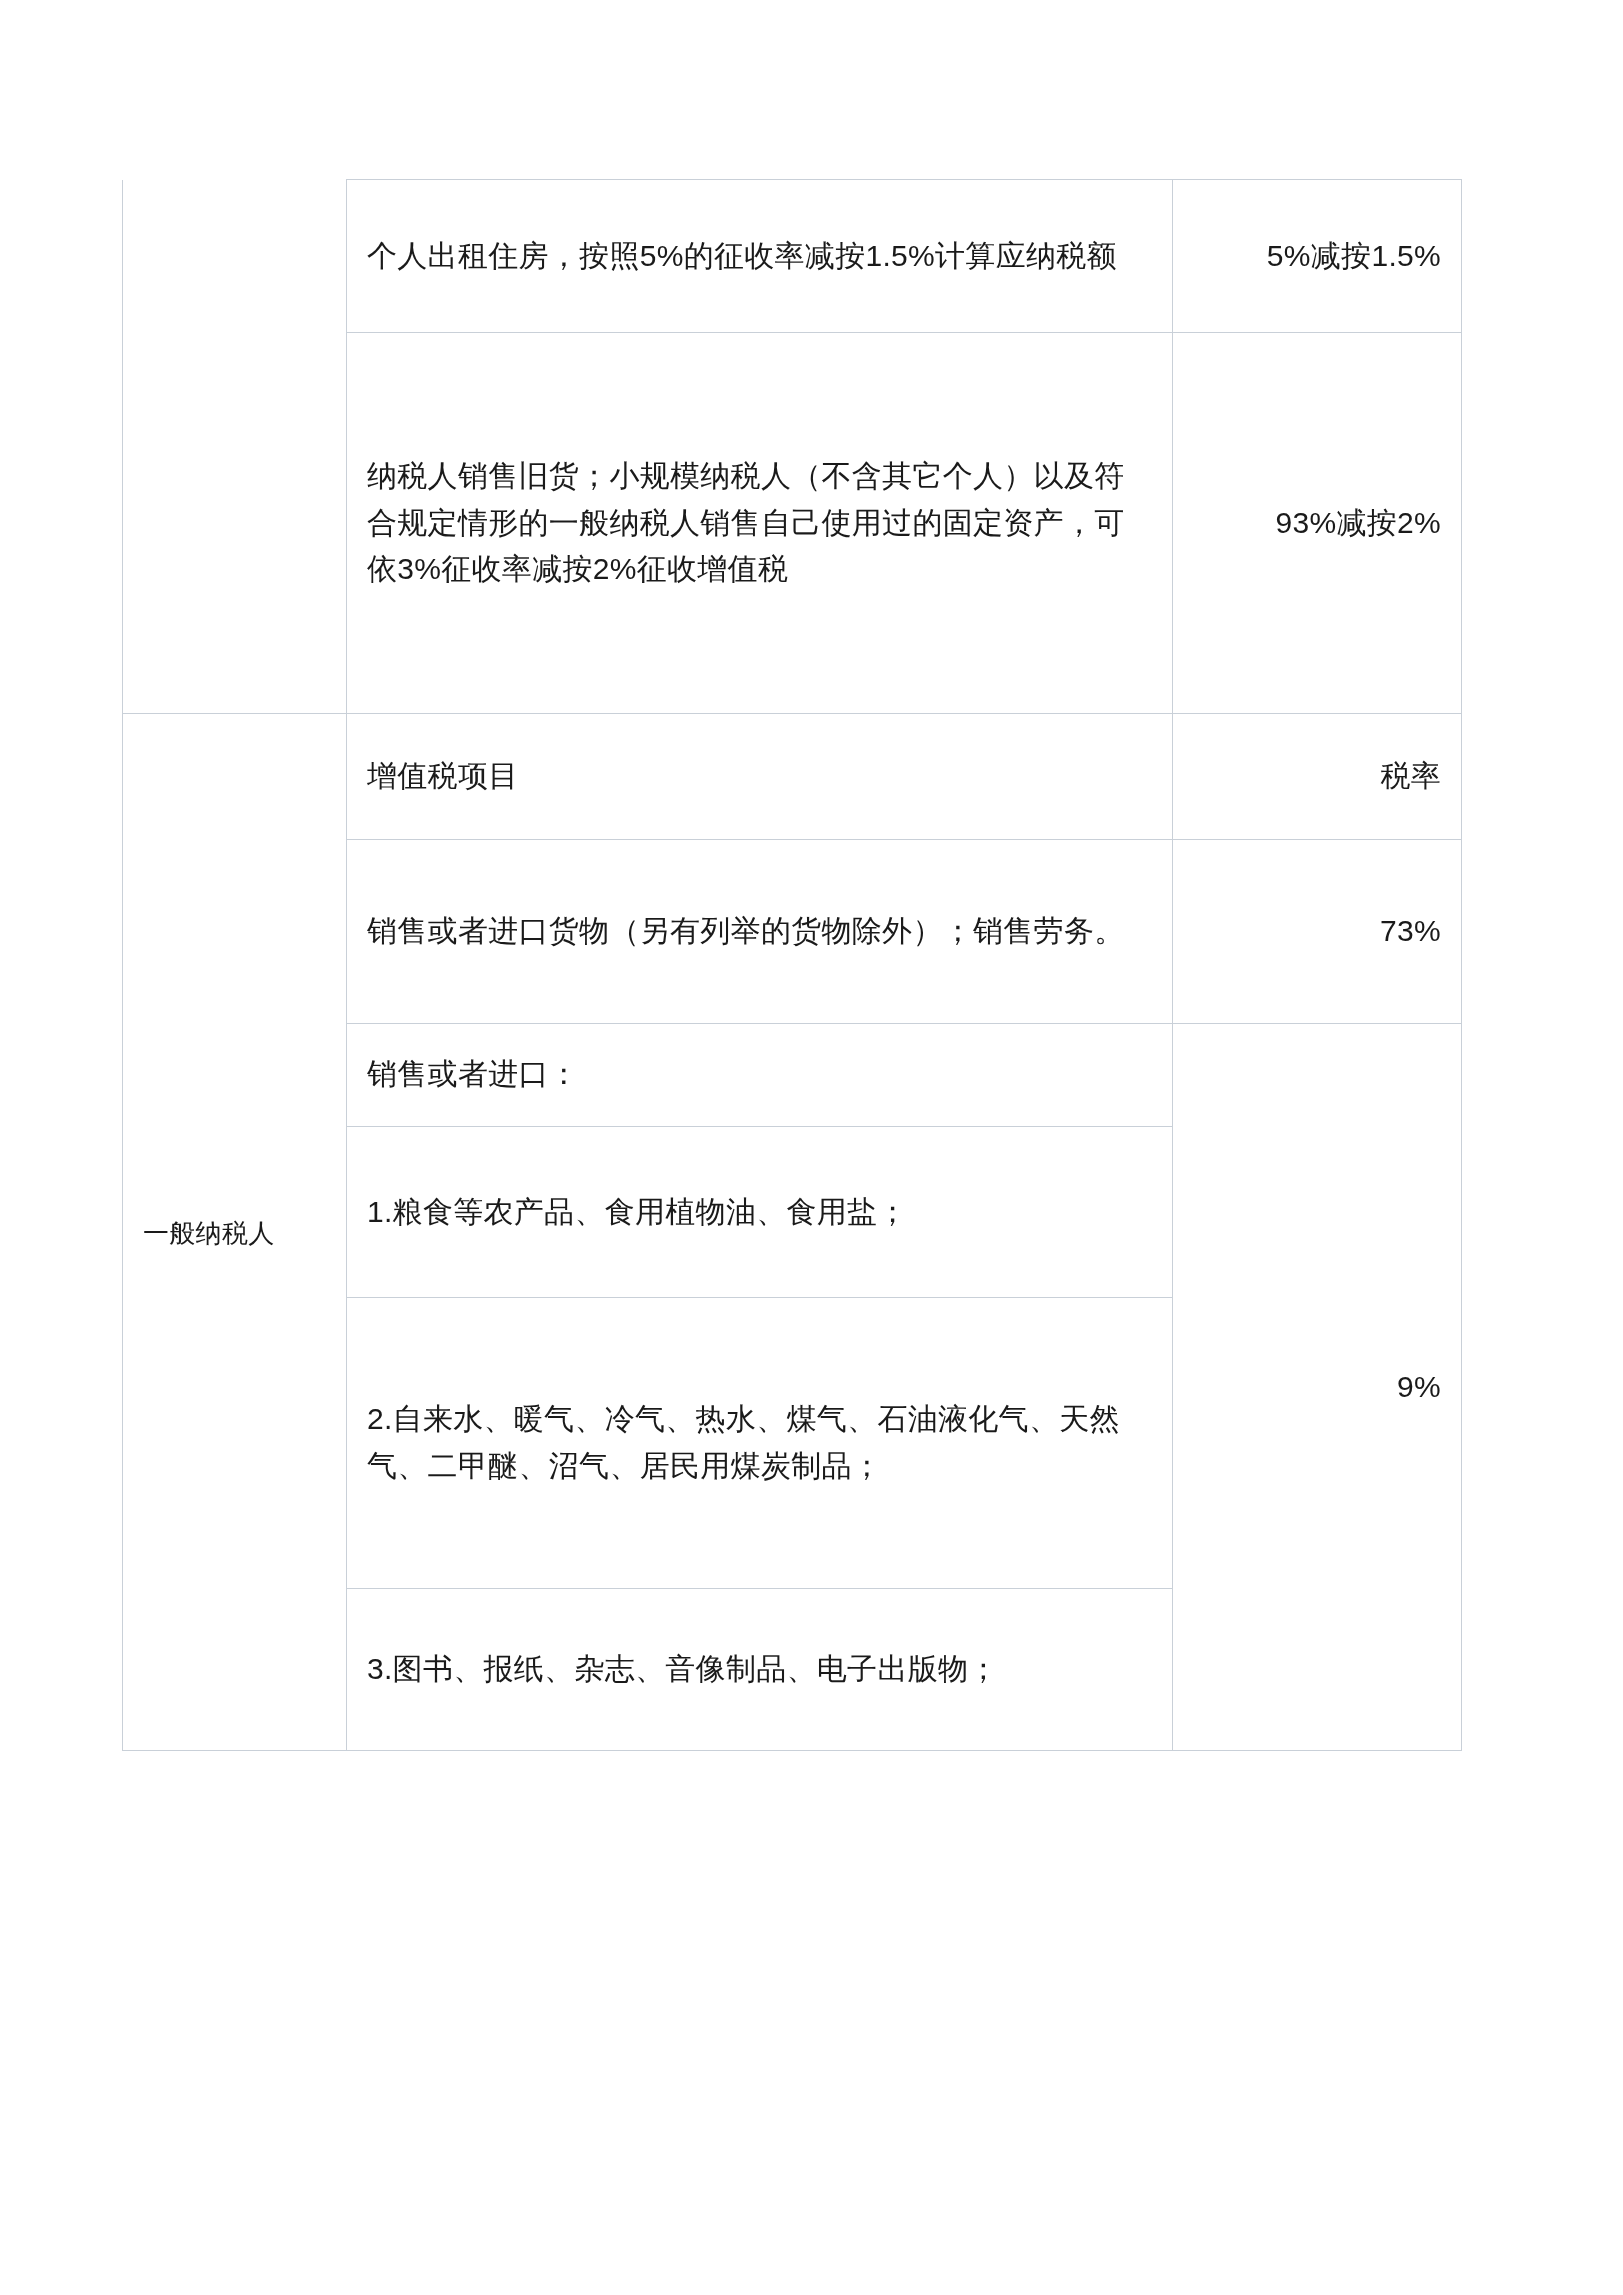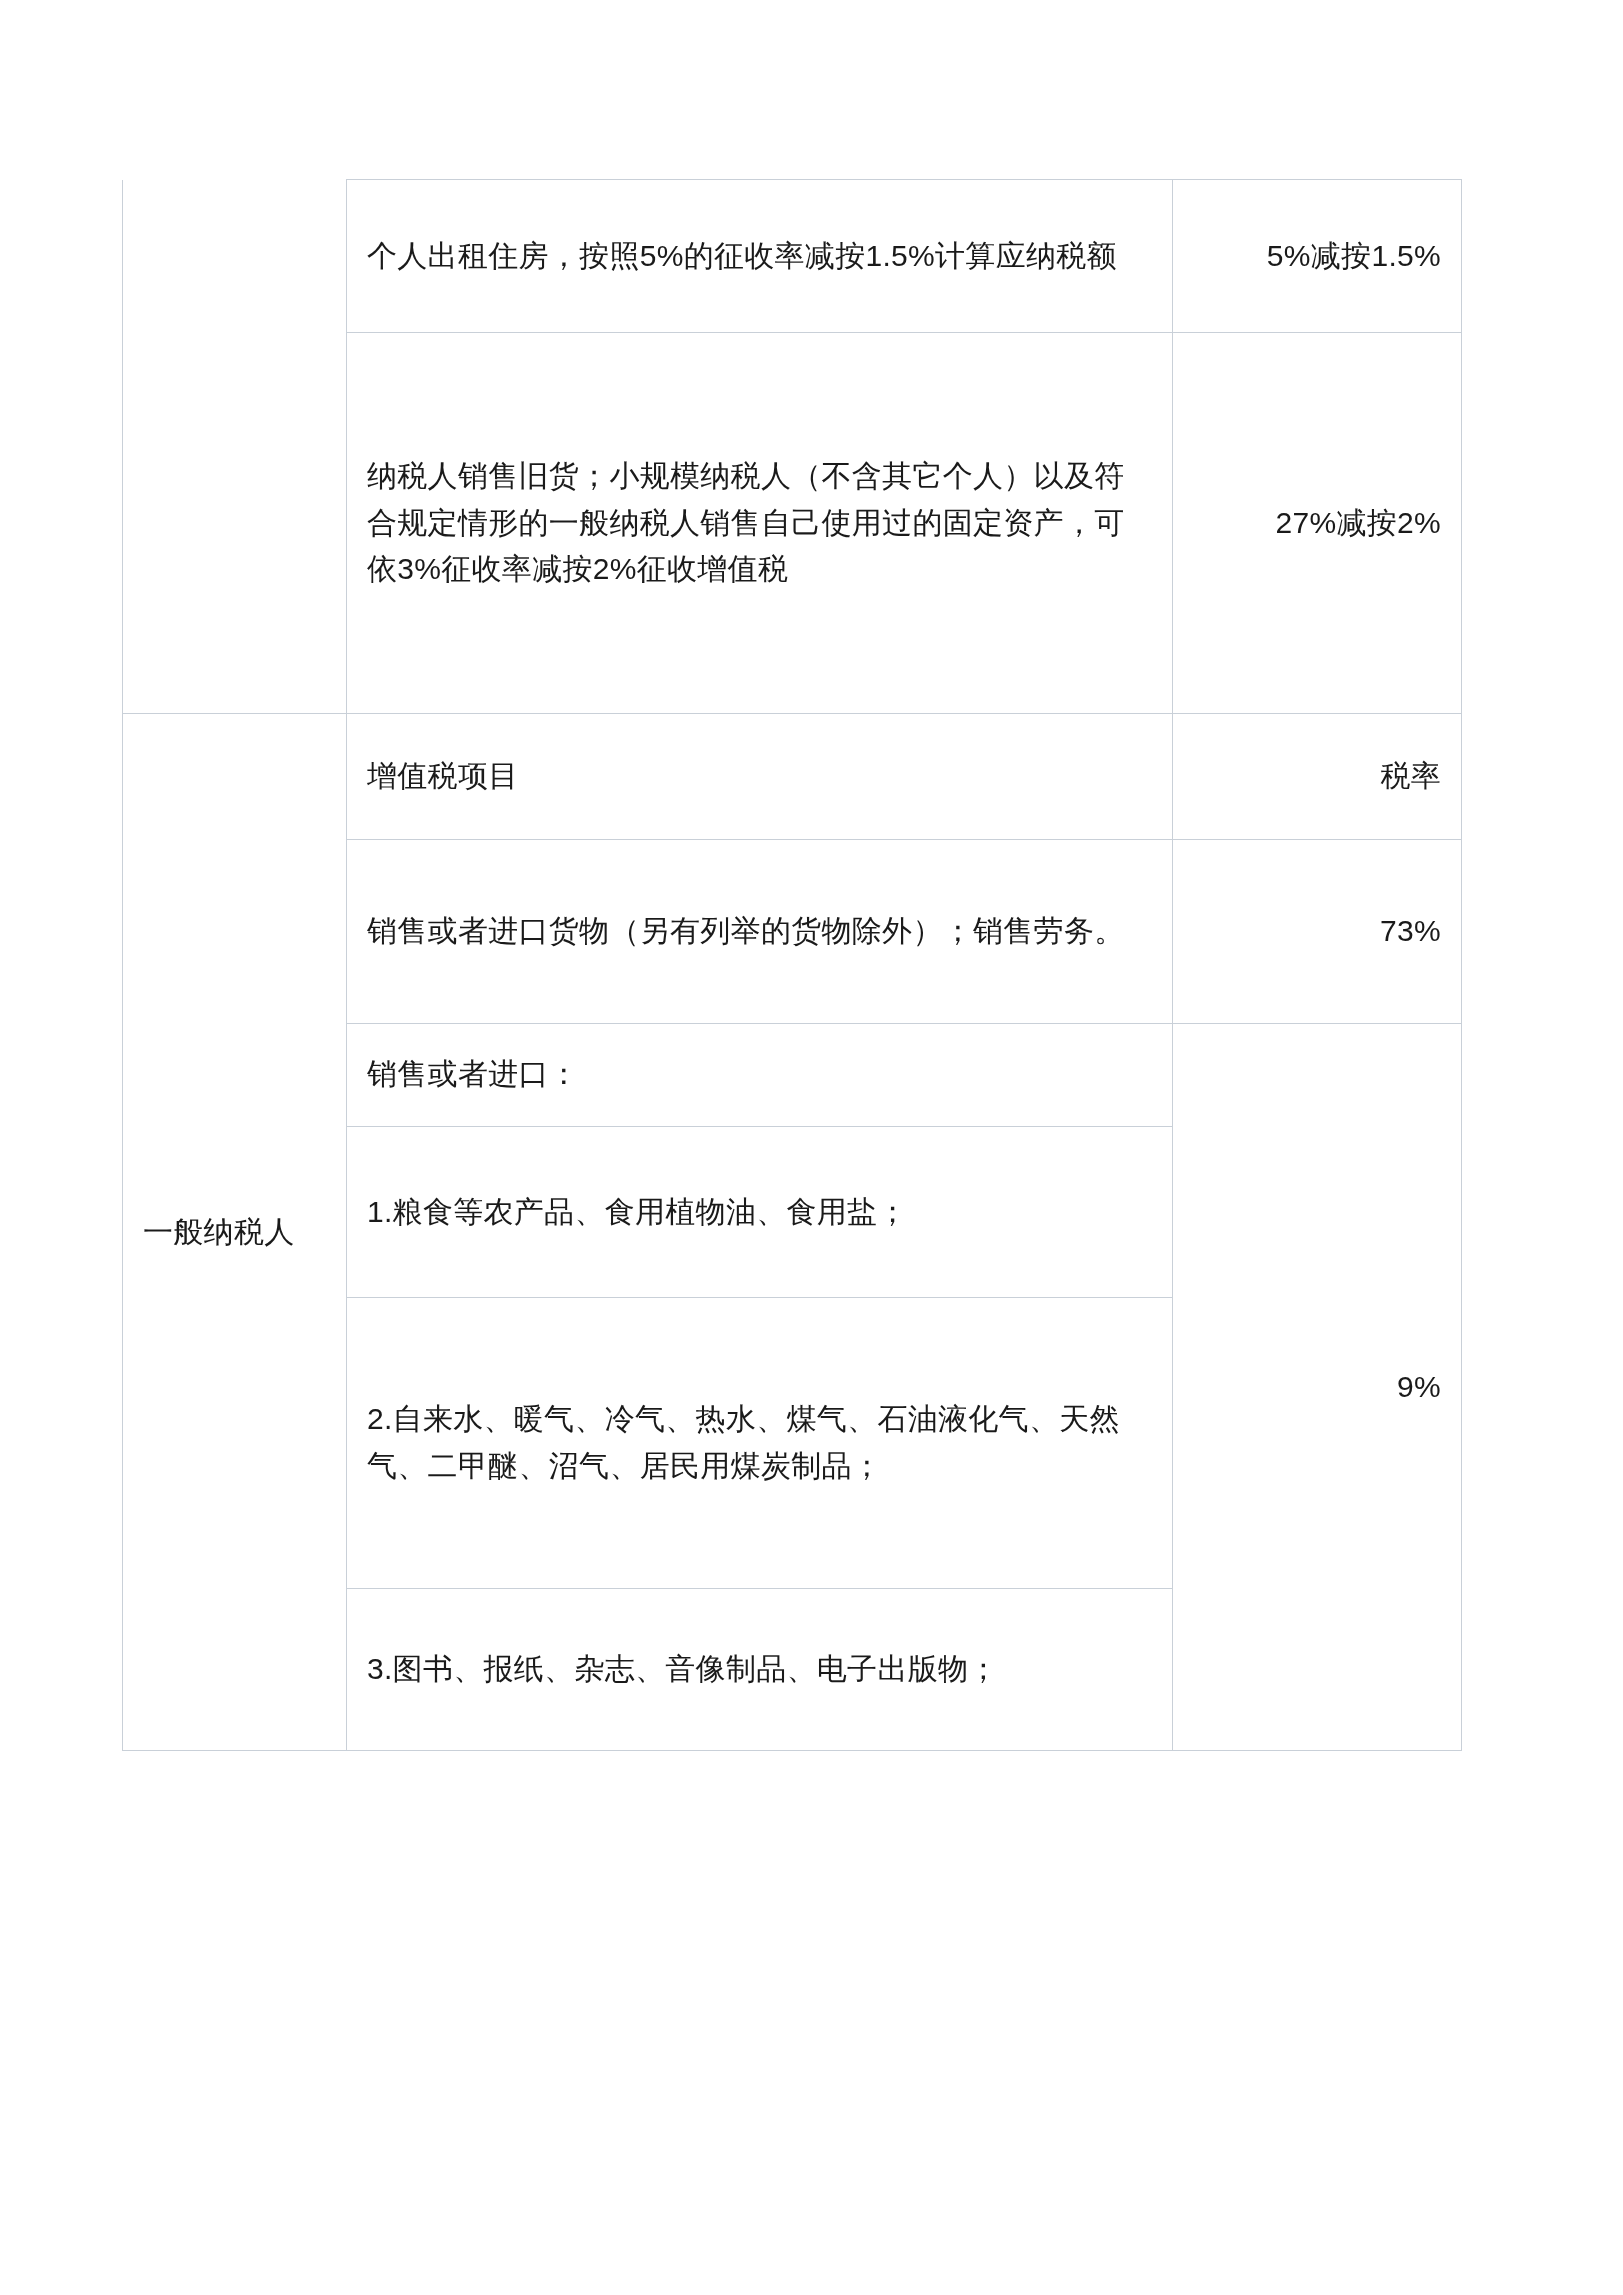--- a/index.html
+++ b/index.html
@@ -65,21 +65,21 @@
   }
   .tall-1 { height: 119px; }
   .tall-2 { height: 346px; }
   .row-head { height: 92px; }
   .row-13 { height: 149px; }
   .row-sub { height: 69px; margin-left: 15px; }
   .row-9a { height: 137px; }
   .row-9b { height: 256px; }
   .row-9c { height: 128px; }
   .label-text {
-    font-size: 30px;
+    font-size: 26px;
     line-height: 1.4;
     white-space: nowrap;
   }
 </style>
 </head>
 <body>
 
 <div class="page">
 
   <table class="doc-table">
@@ -90,21 +90,21 @@
     </colgroup>
     <tbody>
 
       <tr>
         <td class="col-label blank" rowspan="2"></td>
         <td class="col-item tall-1">个人出租住房，按照5%的征收率减按1.5%计算应纳税额</td>
         <td class="col-rate tall-1 nowrap-center">5%减按1.5%</td>
       </tr>
       <tr>
         <td class="col-item tall-2">纳税人销售旧货；小规模纳税人（不含其它个人）以及符合规定情形的一般纳税人销售自己使用过的固定资产，可依3%征收率减按2%征收增值税</td>
-        <td class="col-rate tall-2 nowrap-center">27%减按2%</td>
+        <td class="col-rate tall-2 nowrap-center">93%减按2%</td>
       </tr>
 
       <tr>
         <td class="col-label" rowspan="6">
           <span class="label-text">一般纳税人</span>
         </td>
         <td class="col-item row-head">增值税项目</td>
         <td class="col-rate row-head">税率</td>
       </tr>
       <tr>

